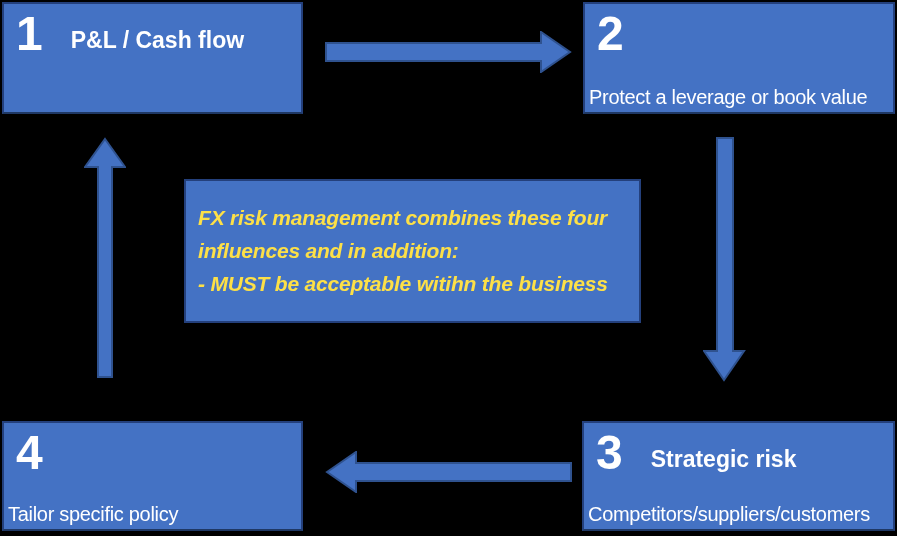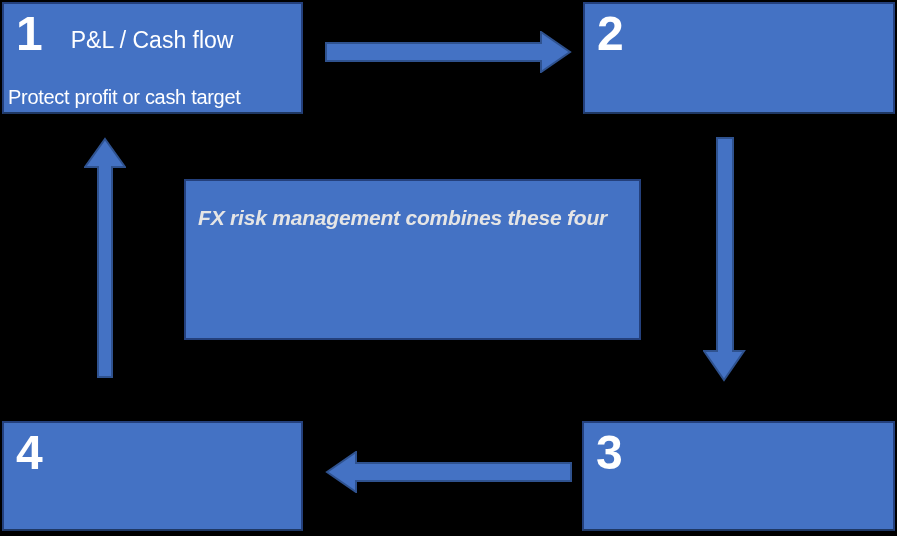--- a/index.html
+++ b/index.html
@@ -28,21 +28,21 @@
     align-items: flex-end;
     padding: 2px 0 0 12px;
   }
   .box-number {
     font-size: 48px;
     font-weight: bold;
     line-height: 1.15;
   }
   .box-title {
     font-size: 23px;
-    font-weight: normal;
+    font-weight: bold;
     padding: 0 0 7px 28px;
     white-space: nowrap;
   }
   .box-subtitle {
     position: absolute;
     left: 4px;
     bottom: 3px;
     font-size: 20px;
     font-weight: normal;
     white-space: nowrap;
@@ -51,25 +51,25 @@
   #box-1 { left: 2px;   top: 2px;   width: 301px; height: 112px; }
   #box-2 { left: 583px; top: 2px;   width: 312px; height: 112px; }
   #box-3 { left: 582px; top: 421px; width: 313px; height: 110px; }
   #box-4 { left: 2px;   top: 421px; width: 301px; height: 110px; }
 
   #center-note {
     position: absolute;
     left: 184px;
     top: 179px;
     width: 457px;
-    height: 161px;
+    height: 144px;
     background: #4472C4;
     border: 2px solid #24407C;
     box-sizing: border-box;
-    color: #e5e5e5;
+    color: #fde047;
     font-size: 21px;
     font-weight: bold;
     font-style: italic;
     line-height: 33px;
     padding: 20px 8px 0 12px;
     letter-spacing: -0.2px;
   }
   .arrow-svg {
     position: absolute;
     display: block;
@@ -82,43 +82,48 @@
 </head>
 <body>
 
 <div id="stage">
 
   <div class="box" id="box-1">
     <div class="box-head">
       <span class="box-number">1</span>
       <span class="box-title">P&amp;L / Cash flow</span>
     </div>
-    <div class="box-subtitle">Protect profit or cash target</div>
   </div>
 
   <div class="box" id="box-2">
     <div class="box-head">
       <span class="box-number">2</span>
     </div>
+    <div class="box-subtitle">Protect a leverage or book value</div>
   </div>
 
   <div class="box" id="box-3">
     <div class="box-head">
       <span class="box-number">3</span>
+      <span class="box-title">Strategic risk</span>
     </div>
+    <div class="box-subtitle">Competitors/suppliers/customers</div>
   </div>
 
   <div class="box" id="box-4">
     <div class="box-head">
       <span class="box-number">4</span>
     </div>
+    <div class="box-subtitle">Tailor specific policy</div>
   </div>
 
   <div id="center-note">
     <div>FX risk management combines these four</div>
+    <div>influences and in addition:</div>
+    <div>- MUST be acceptable witihn the business</div>
   </div>
 
   <svg id="arrow-1-2" class="arrow-svg" width="247" height="42" viewBox="0 0 247 42">
     <polygon points="1,12 216,12 216,1 245,21 216,41 216,30 1,30" fill="#4472C4" stroke="#2F528F" stroke-width="2" stroke-linejoin="miter"></polygon>
   </svg>
 
   <svg id="arrow-2-3" class="arrow-svg" width="43" height="245" viewBox="0 0 43 245">
     <polygon points="14,1 30,1 30,214 41,214 21,243 1,214 14,214" fill="#4472C4" stroke="#2F528F" stroke-width="2" stroke-linejoin="miter"></polygon>
   </svg>
 

